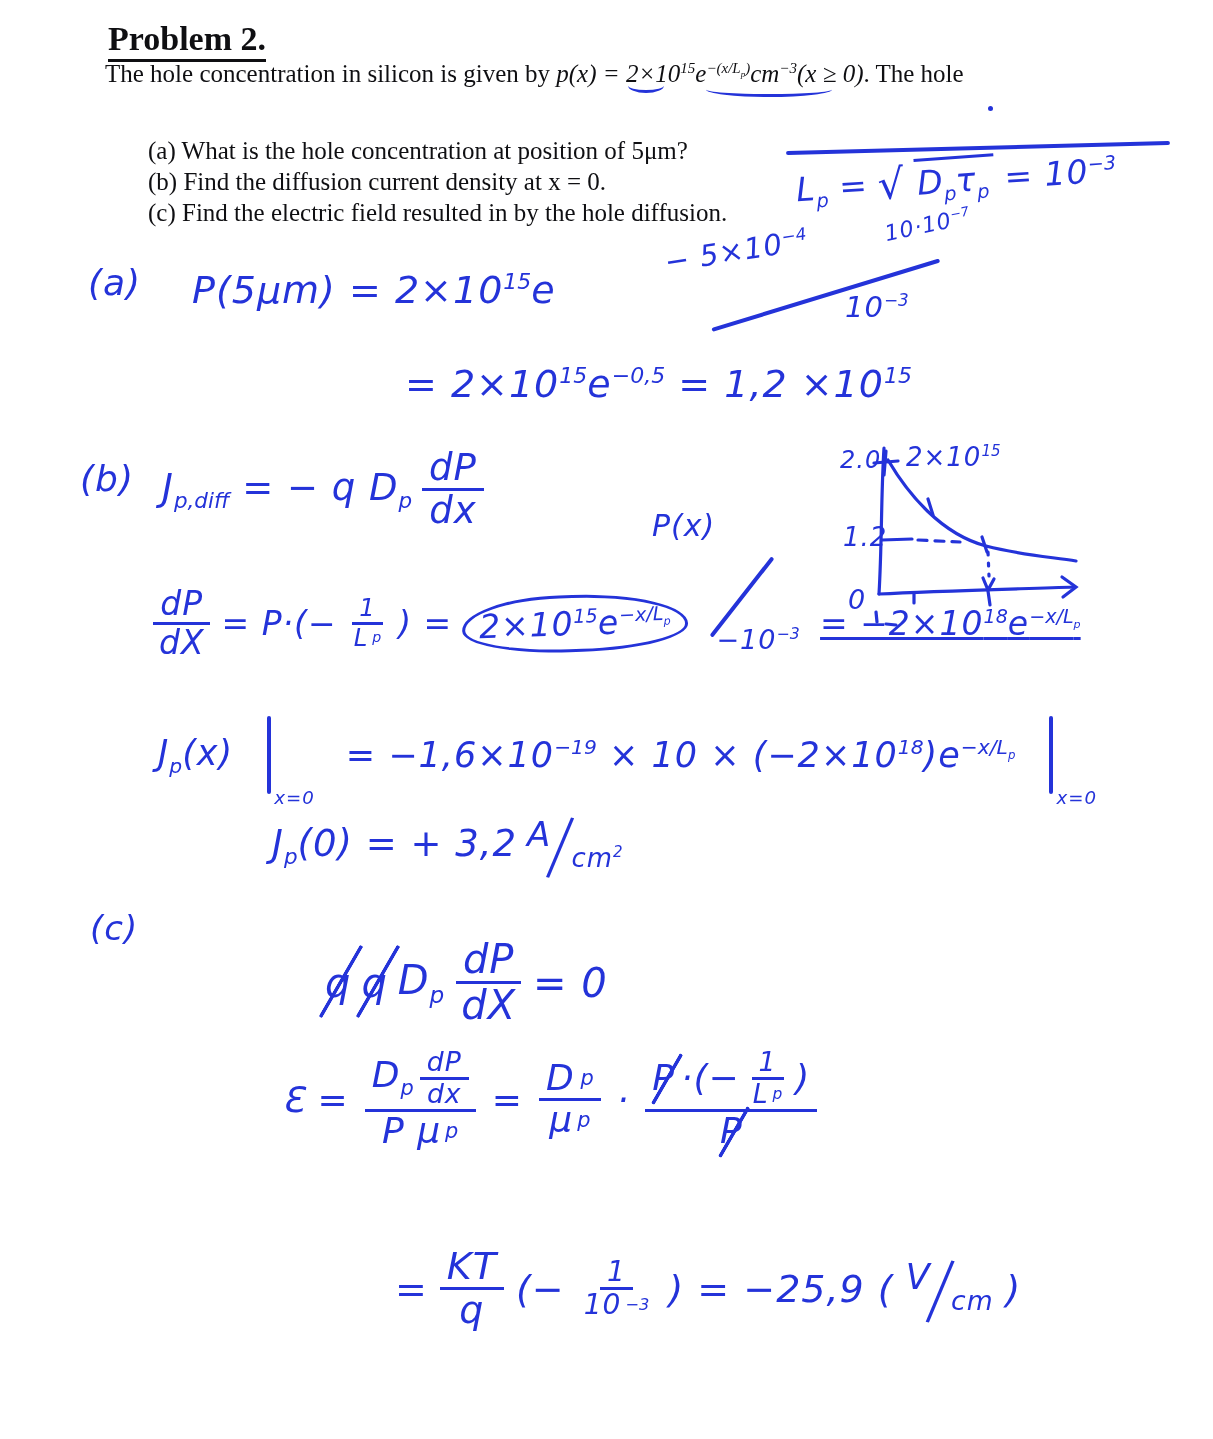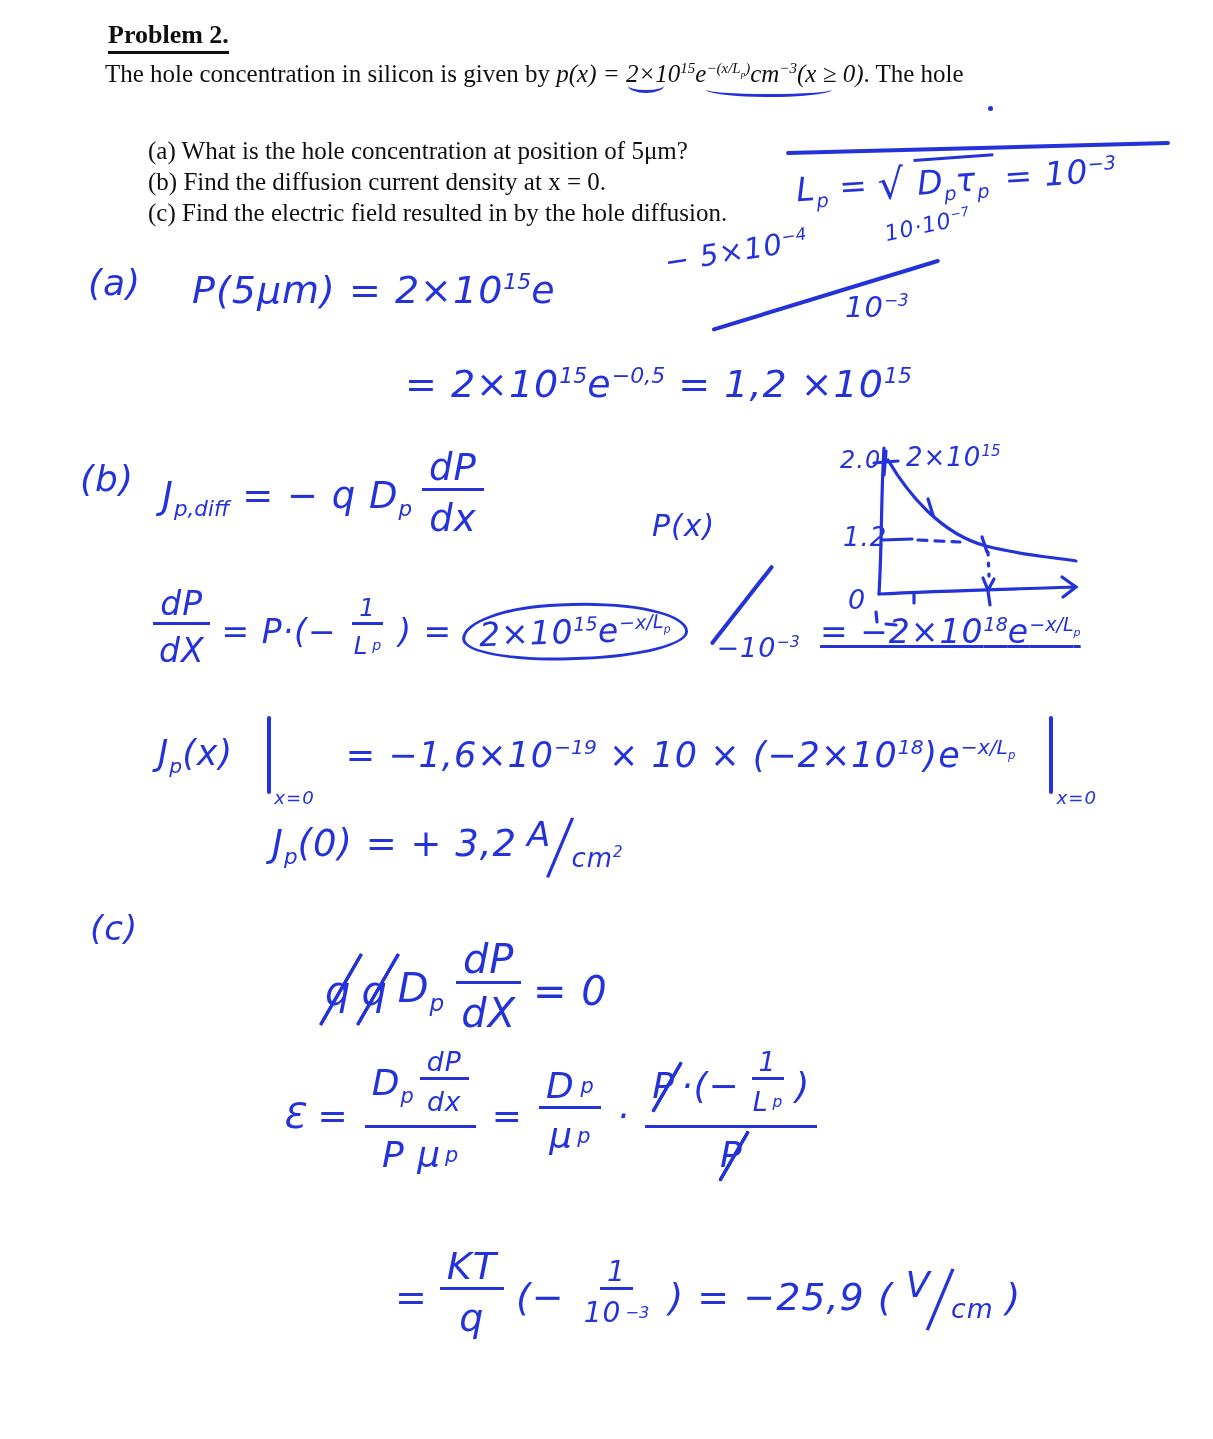--- a/index.html
+++ b/index.html
@@ -1,36 +1,36 @@
 <!DOCTYPE html>
 <html><head>
 <meta charset="utf-8">
 <style>
   html,body{margin:0;padding:0;background:#ffffff;}
   .page{position:relative;width:1213px;height:1439px;background:#ffffff;overflow:hidden;}
 
   
   .printed{position:absolute;color:#0f0f12;font-family:"Liberation Serif",serif;white-space:nowrap;}
   .mathit{font-style:italic;}
-  .ptitle{font-weight:bold;font-size:26px;border-bottom:3px solid #0f0f12;padding-bottom:1px;}
+  .ptitle{font-weight:bold;font-size:34px;border-bottom:3px solid #0f0f12;padding-bottom:1px;}
   .pbody{font-size:25px;}
   .plist{font-size:25px;}
   .printed sup{font-size:60%;}
   .printed sub{font-size:60%;}
 
   
   .hw{position:absolute;color:#2433d9;font-family:"DejaVu Sans",sans-serif;font-style:italic;
       white-space:nowrap;letter-spacing:1px;}
   .hw sup{font-size:58%;letter-spacing:0;}
   .hw sub{font-size:58%;letter-spacing:0;}
   .row{display:flex;align-items:center;gap:10px;}
 
   .frac{display:inline-flex;flex-direction:column;align-items:center;line-height:1.08;}
   .frac>.num{border-bottom:3px solid currentColor;padding:0 7px;display:flex;align-items:center;gap:6px;}
-  .frac>.den{padding:8px 7px;display:flex;align-items:center;gap:4px;}
+  .frac>.den{padding:0 7px;display:flex;align-items:center;gap:4px;}
   .frac.sm{font-size:74%;}
 
   .circled{display:inline-block;border:3.5px solid currentColor;border-radius:46% 54% 50% 50%/60% 60% 46% 46%;
            padding:6px 14px;transform:rotate(-2deg);}
 
   .diagden{display:inline-flex;flex-direction:column;align-items:center;margin-left:-6px;}
   .diagden .dslash{width:100px;height:4px;background:currentColor;border-radius:2px;
                    transform:rotate(-52deg);margin:-6px 0 -18px;}
   .diagden .dtext{font-size:82%;transform:translate(16px,10px);margin-top:33px;}
 

